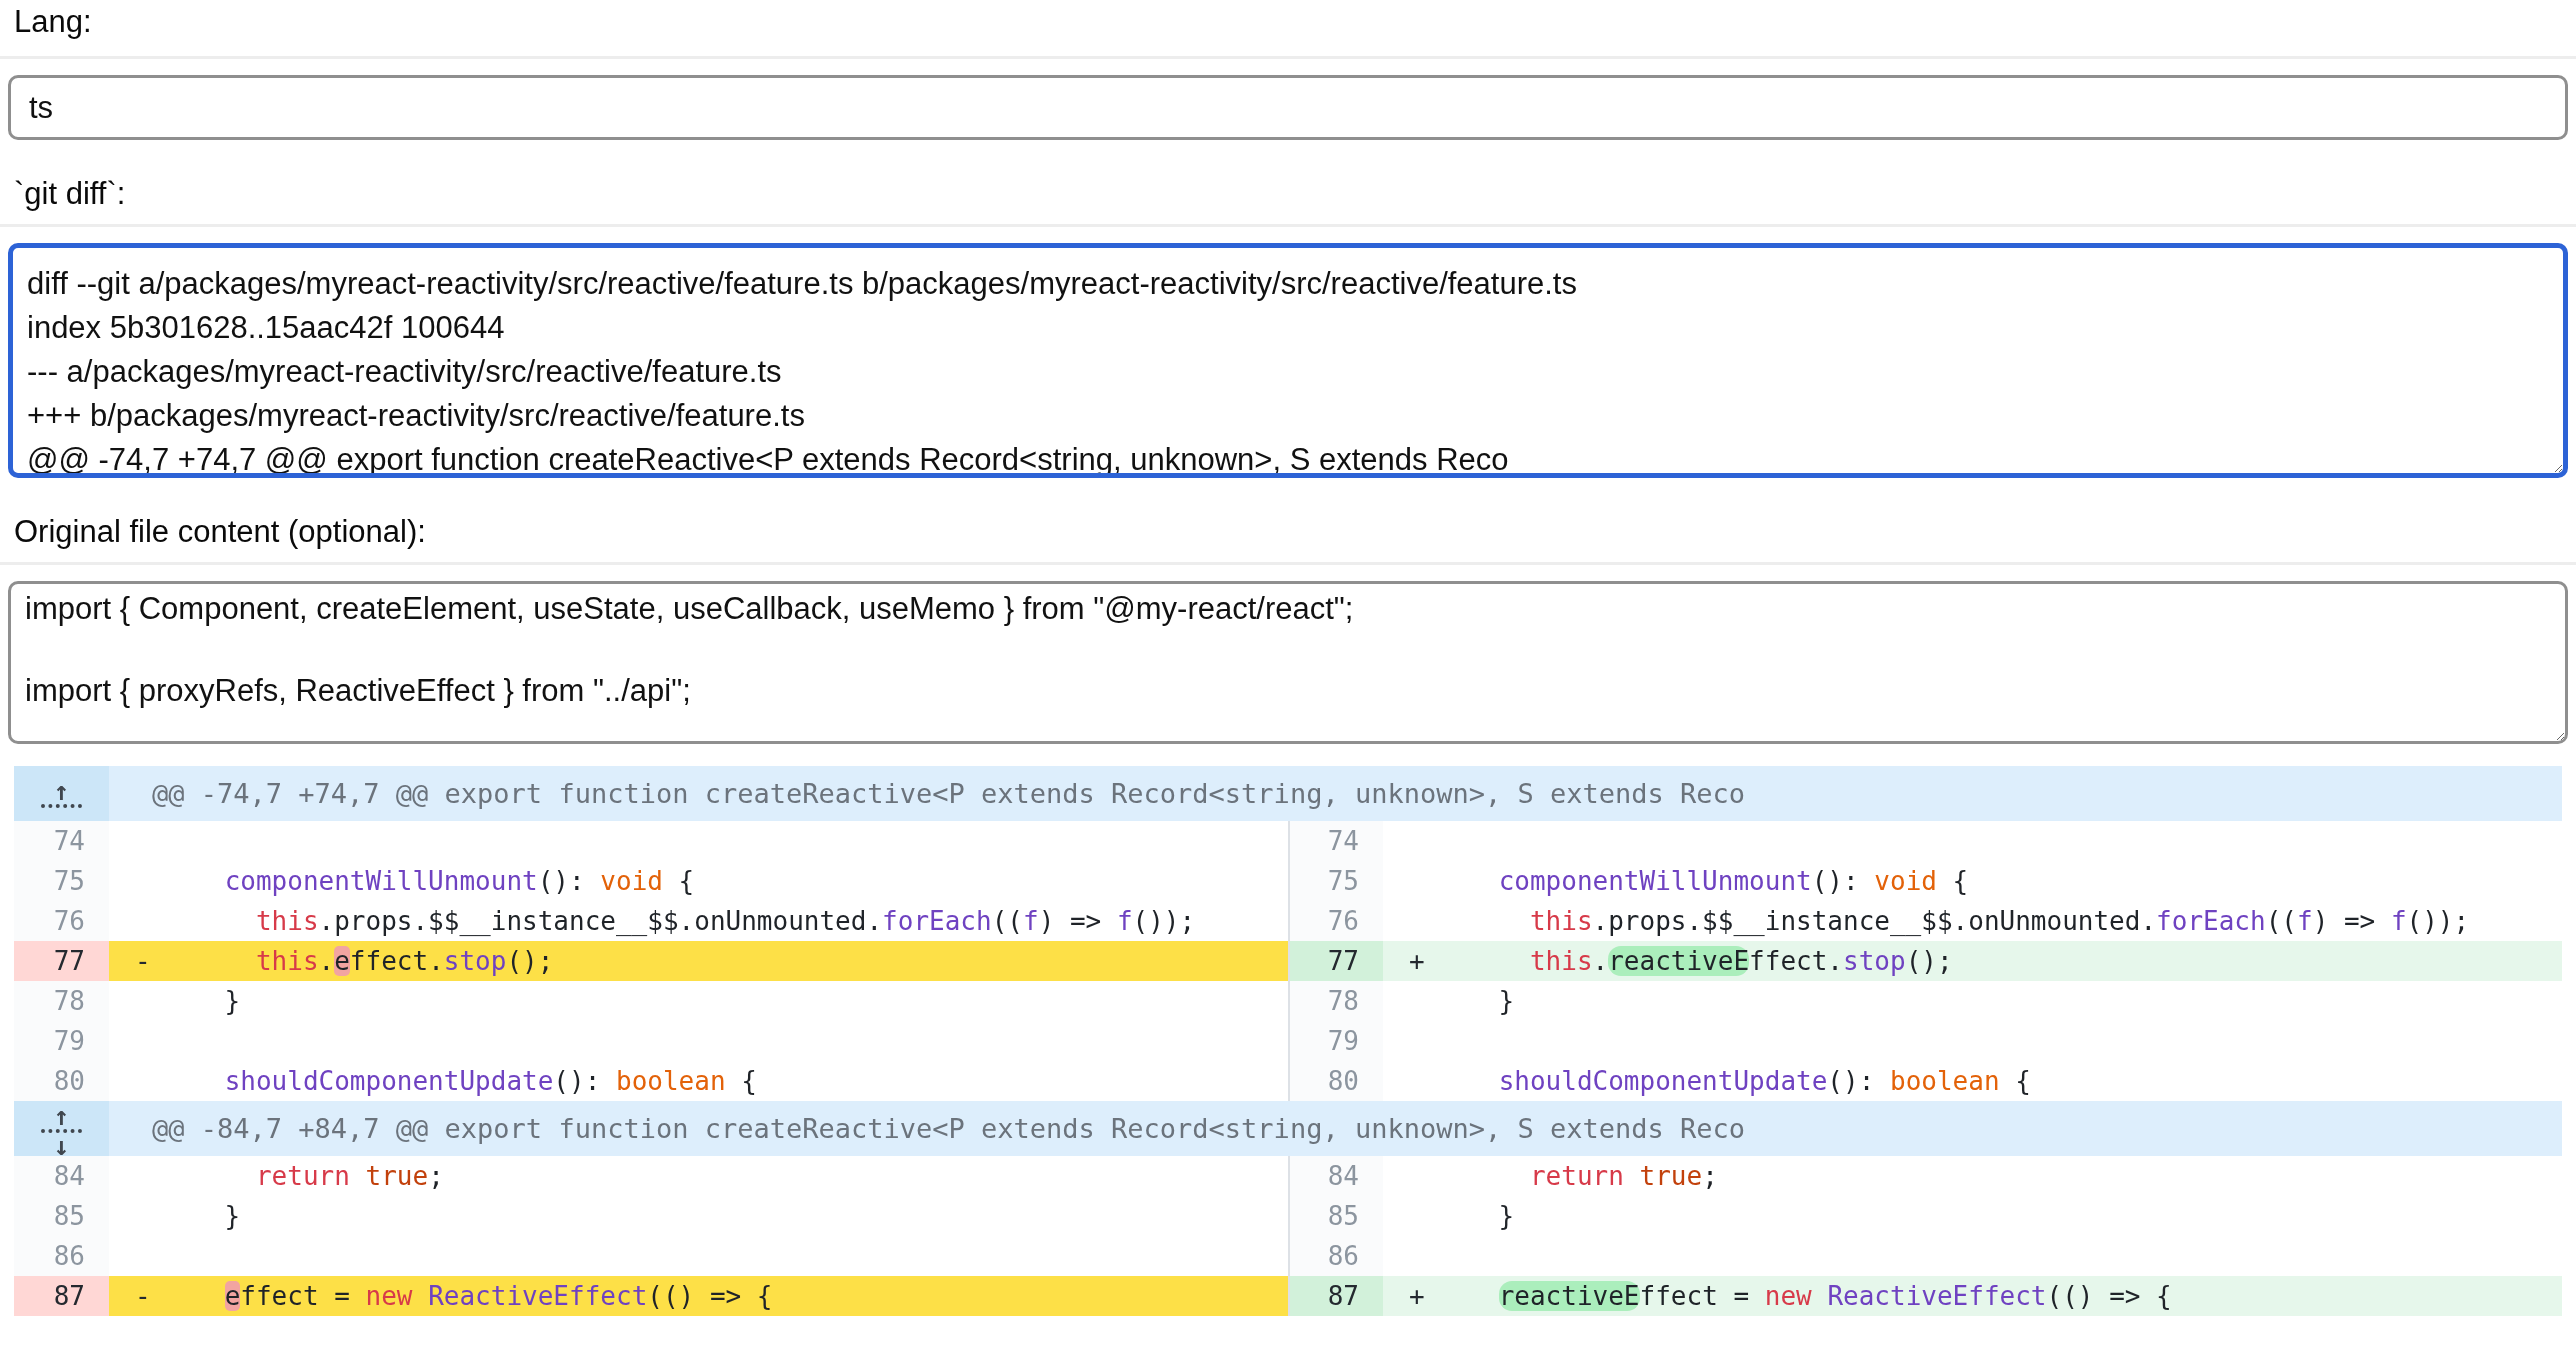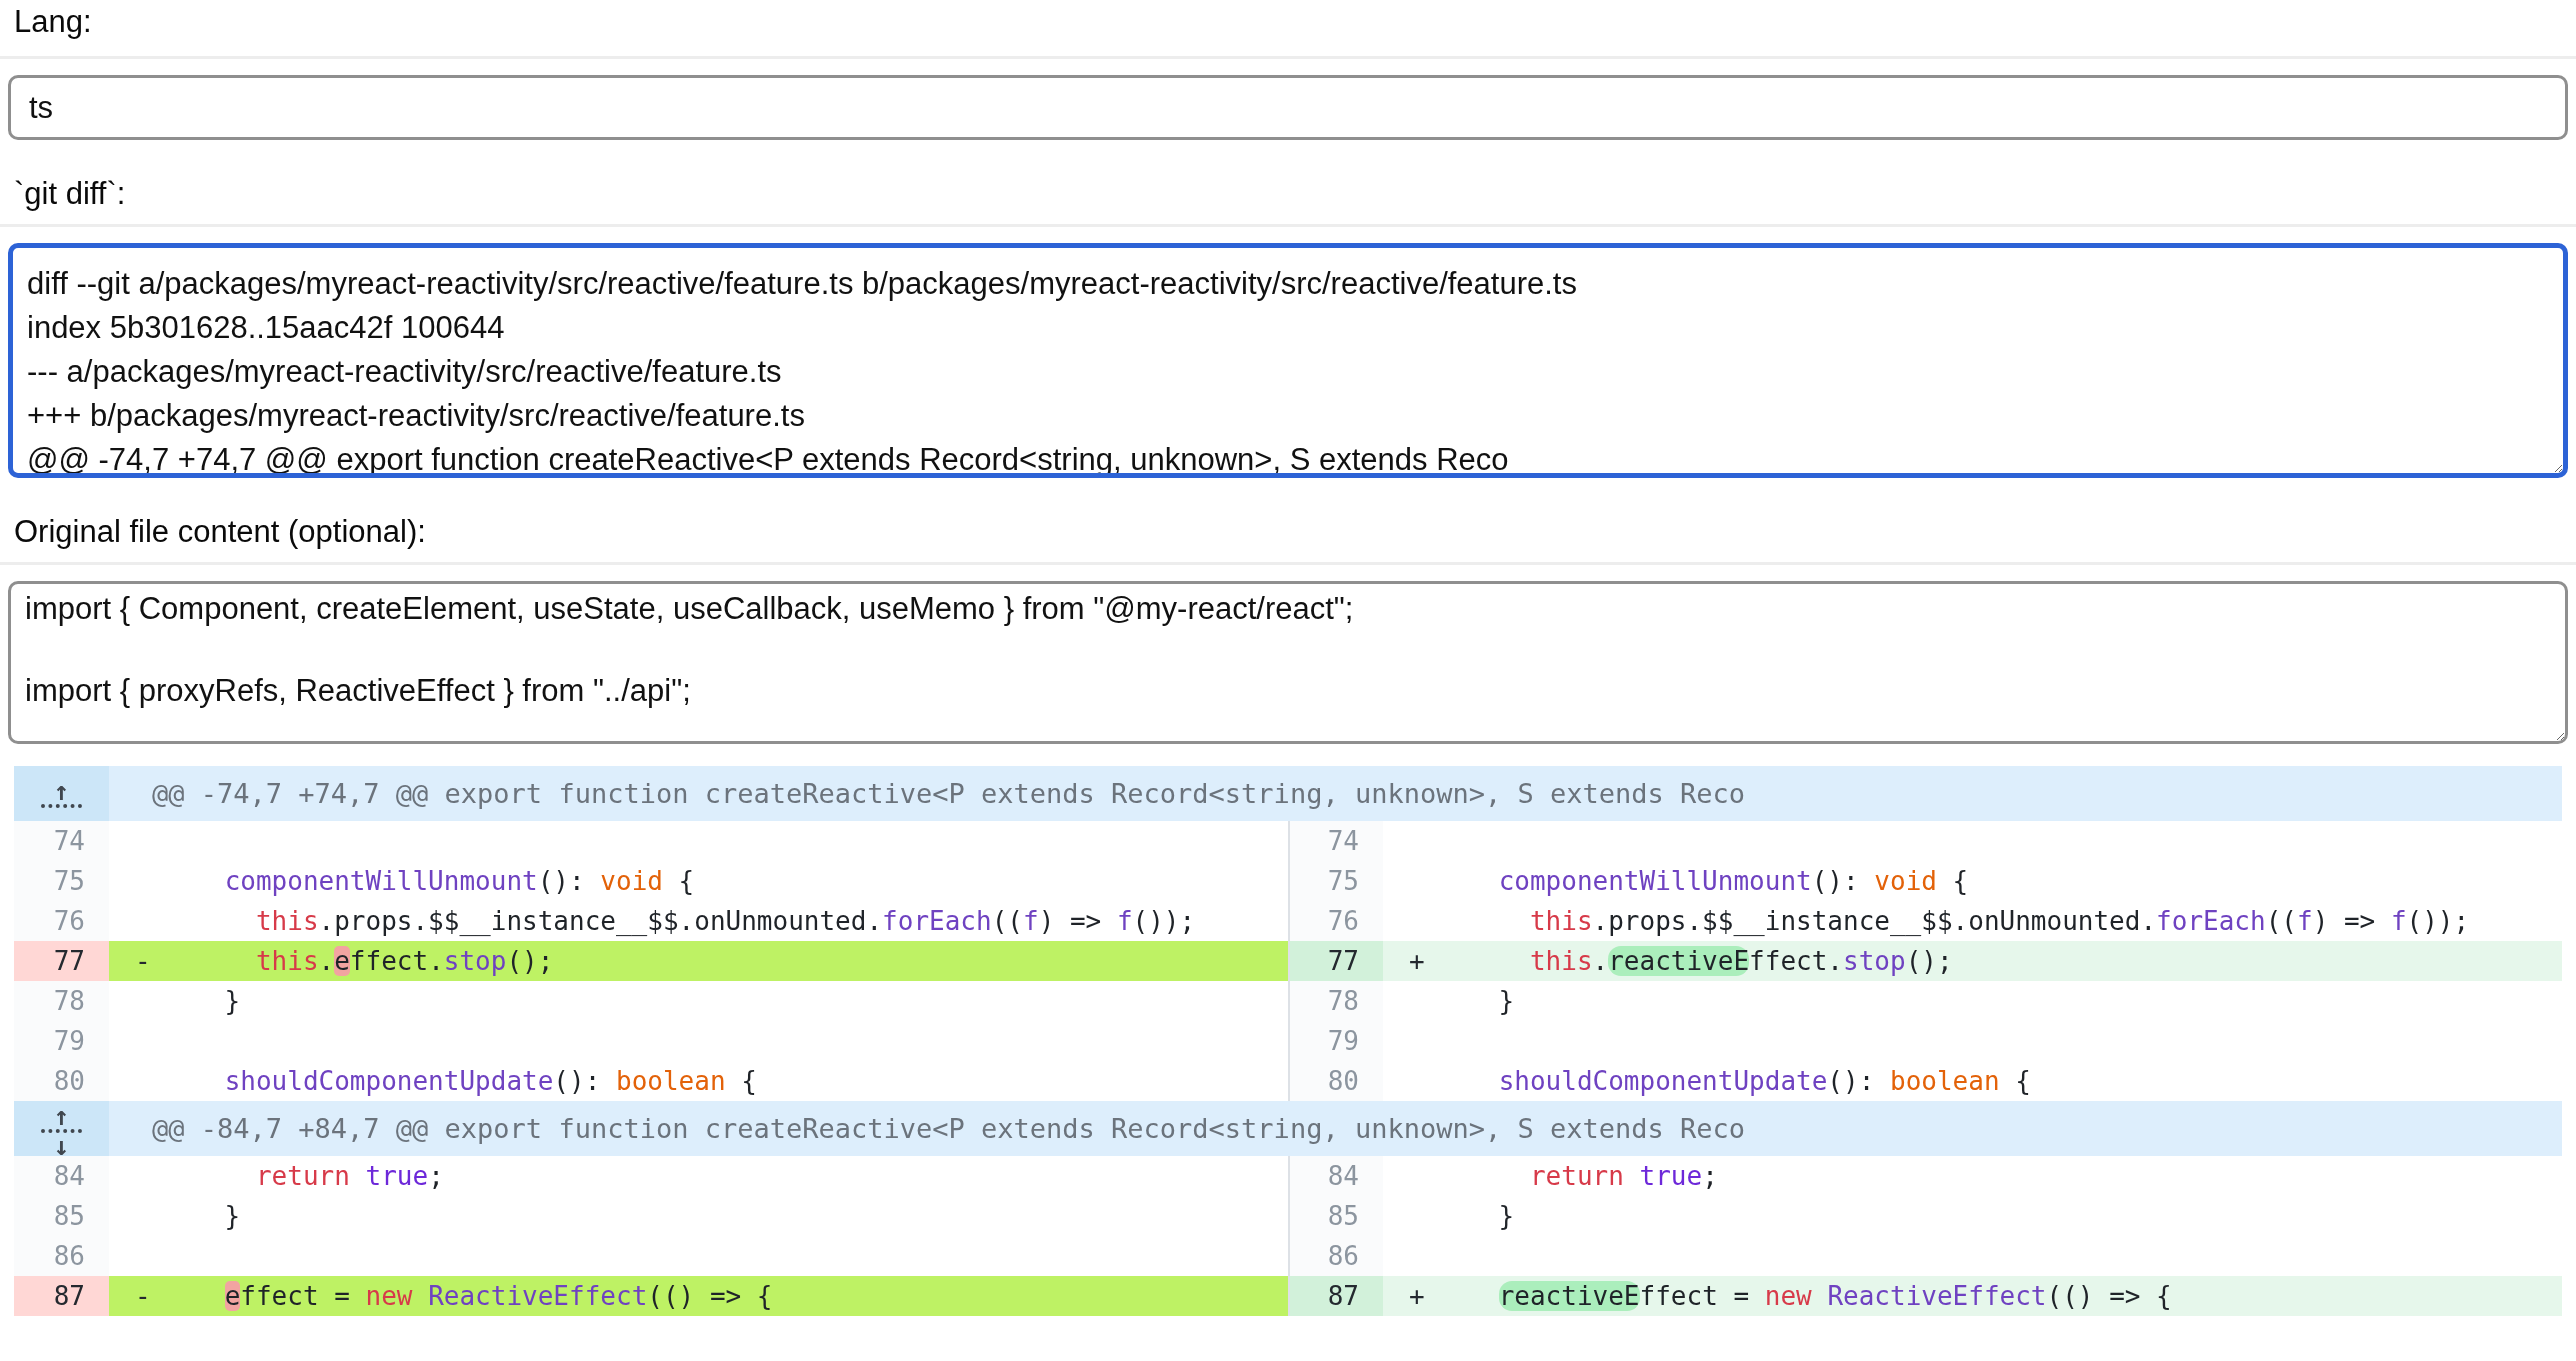--- a/index.html
+++ b/index.html
@@ -62,28 +62,28 @@
     background:#fafbfc; color:#8c959f; text-align:right;
     padding-right:24px; font-size:26px; white-space:pre;
   }
   td.gutter.g-new{ border-left:2px solid #dde1e6; }
   td.gutter.g-del{ background:#ffd7d5; color:#24292f; }
   td.gutter.g-ins{ background:#d2f1da; color:#24292f; }
   td.code{
     background:#ffffff; white-space:pre; overflow:hidden;
     color:#1f2328; line-height:40px;
   }
-  td.code.l-del{ background:#bef264; }
+  td.code.l-del{ background:#fde047; }
   td.code.l-ins{ background:#e6f7eb; }
   span.marker{ display:inline-block; width:53px; padding-left:26px; color:#24292f; }
   
   .seg-k{ color:#d73a49; }
   .seg-fn{ color:#6f42c1; }
   .seg-ty{ color:#e36209; }
-  .seg-b{ color:#6d28d9;text-align:center; }
+  .seg-b{ color:#c2410c;text-align:center; }
   .seg-hl-del{ background:#f2a4a1; border-radius:5px; }
   .seg-hl-ins{ background:#abeebc; border-radius:13px; }
   
   .icon-stack{ display:inline-flex; flex-direction:column; align-items:center; }
   .icon-stack .arrow{ font-size:26px; line-height:20px; color:#40474f; font-weight:bold; }
   .icon-stack .dash{ width:41px; border-top:4px dotted #40474f; margin:3px 0; }
 </style>
 </head>
 <body>
 

